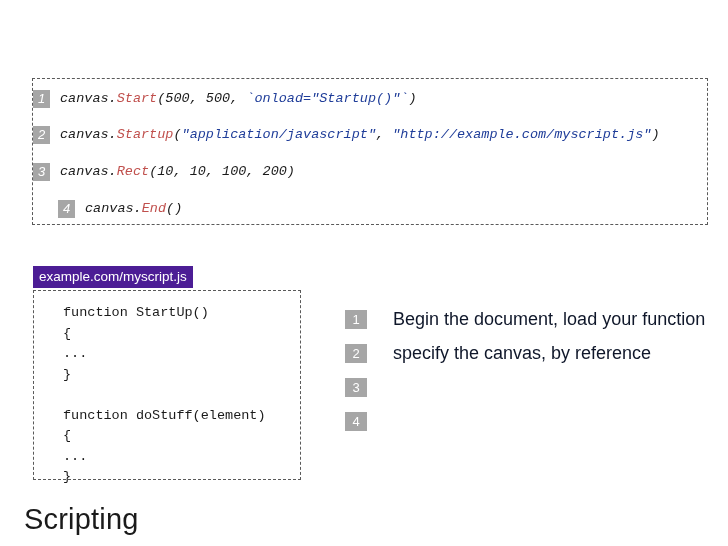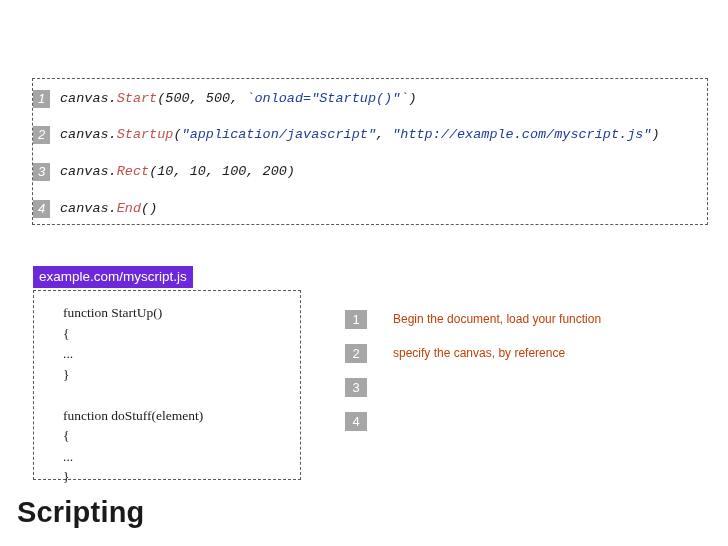--- a/index.html
+++ b/index.html
@@ -48,32 +48,32 @@
     font-size: 13.5px;
     color: #1a1a1a;
     line-height: 18px;
     font-style: italic;
   }
   .code-line .numbadge { margin-right: 10px; }
   .code-line .txt { vertical-align: middle; }
   .cl1 { top: 11px; }
   .cl2 { top: 47px; }
   .cl3 { top: 84px; }
-  .cl4 { top: 121px; }
+  .cl4 { top: 121px; margin-left: 25px; }
 
   .tok-plain  { color: #1a1a1a; }
   .tok-fn     { color: #c0504d; }
   .tok-str    { color: #1f3d99; }
 
   
   .file-label {
     position: absolute;
     left: 33px;
     top: 266px;
-    background: #6d28d9;
+    background: #4c1d95;
     color: #ffffff;
     font-size: 13.5px;
     line-height: 19px;
     padding: 1px 6px 2px 6px;
     white-space: nowrap;
   }
 
   
   .js-box {
     position: absolute;
@@ -82,21 +82,21 @@
     width: 268px;
     height: 190px;
     border: 1px dashed #595959;
     box-sizing: border-box;
   }
   .js-code {
     position: absolute;
     left: 29px;
     top: 12px;
     margin: 0;
-    font-family: Liberation Serif, serif;
+    font-family: Liberation Mono, monospace;
     font-size: 13.5px;
     line-height: 20.5px;
     color: #1a1a1a;
     white-space: pre;
   }
 
   
   .notes {
     position: absolute;
     left: 345px;
@@ -113,37 +113,37 @@
     top: 0;
     width: 22px;
     height: 19px;
     line-height: 19px;
     font-size: 13px;
   }
   .note-row .note-text {
     position: absolute;
     left: 48px;
     top: 0;
-    font-size: 12px;
+    font-size: 18px;
     line-height: 19px;
-    color: #c2410c;
+    color: #0f172a;
     white-space: nowrap;
     text-align: center;
   }
 
   
   .slide-title {
     position: absolute;
     left: 17px;
     top: 495px;
     font-size: 29px;
     line-height: 34px;
-    font-weight: bold;
+    font-weight: normal;
     color: #1a1a1a;
-    margin: 0;
+    margin: 7px;
     letter-spacing: 0.2px;
   }
 </style>
 </head>
 <body>
 
 <div class="code-box">
   <div class="code-line cl1">
     <span class="numbadge">1</span><span class="txt"><span class="tok-plain">canvas.</span><span class="tok-fn">Start</span><span class="tok-plain">(500, 500, </span><span class="tok-str">`onload="Startup()"`</span><span class="tok-plain">)</span></span>
   </div>

